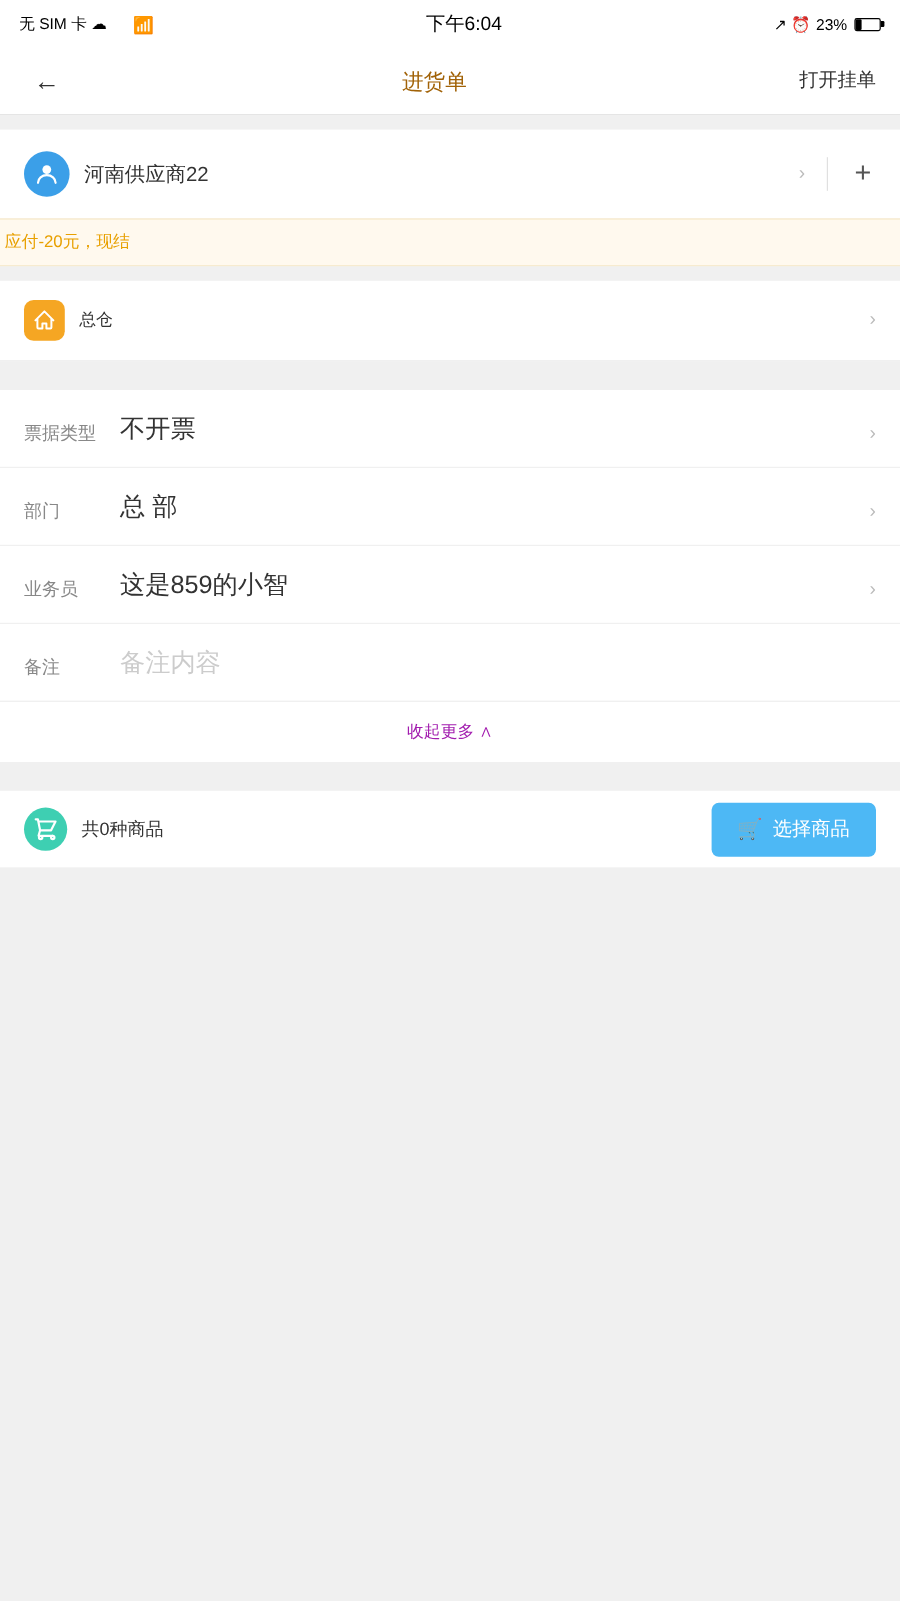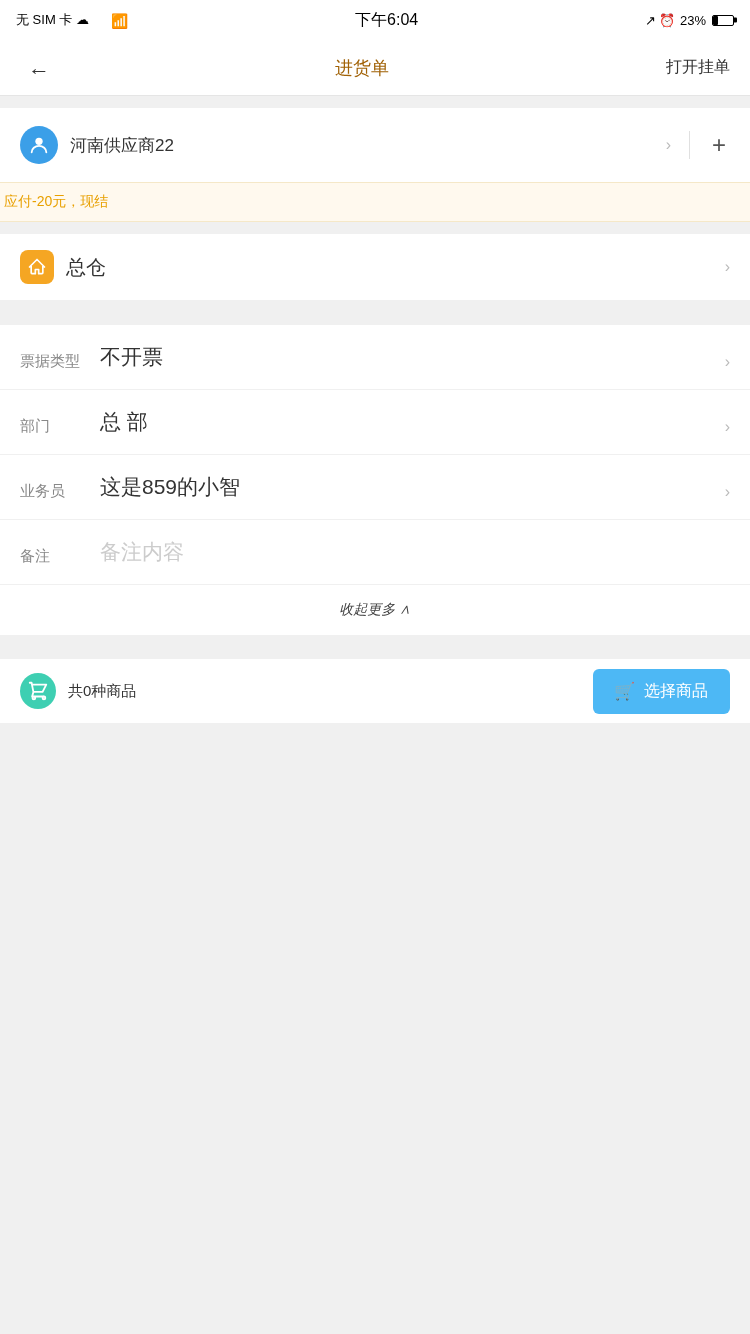--- a/index.html
+++ b/index.html
@@ -187,35 +187,34 @@
       width: 34px;
       height: 34px;
       border-radius: 8px;
       background: #f5a623;
       display: flex;
       align-items: center;
       justify-content: center;
       margin-right: 12px;
     }
     .warehouse-name {
-      font-size: 20px;
+      font-size: 14px;
       color: #333;
       flex: 1;
     }
 
     
     .collapse-row {
       background: #fff;
       text-align: center;
       padding: 16px;
       border-top: 1px solid #f0f0f0;
       font-size: 14px;
-      color: #404040;
-      cursor: pointer;
-      font-style: italic;
+      color: #a21caf;
+      cursor: pointer;
     }
 
     
     .bottom-section {
       margin-top: 12px;
       background: #fff;
       padding: 0 20px;
       display: flex;
       align-items: center;
       height: 64px;

